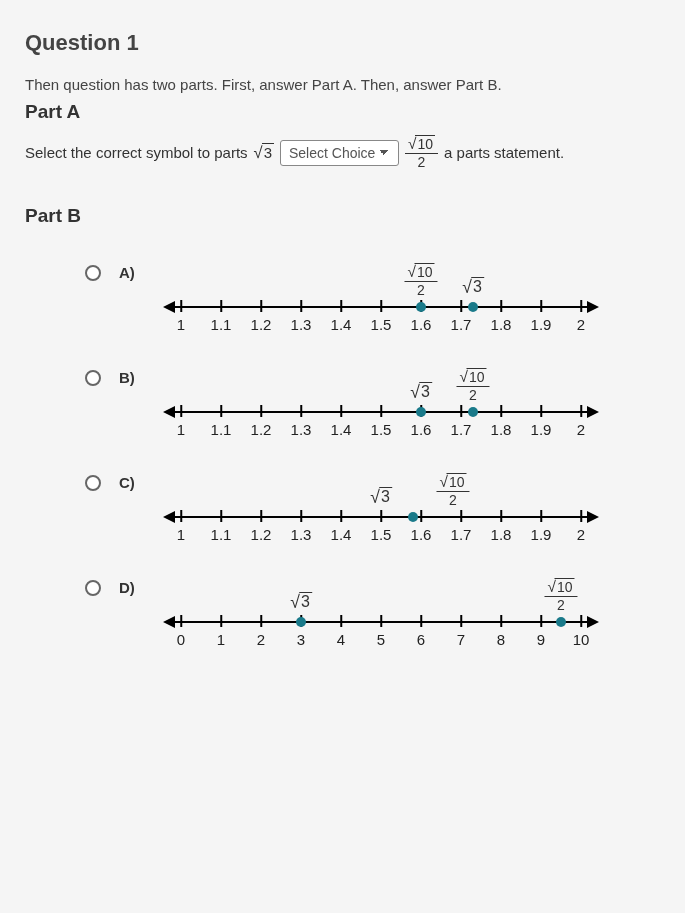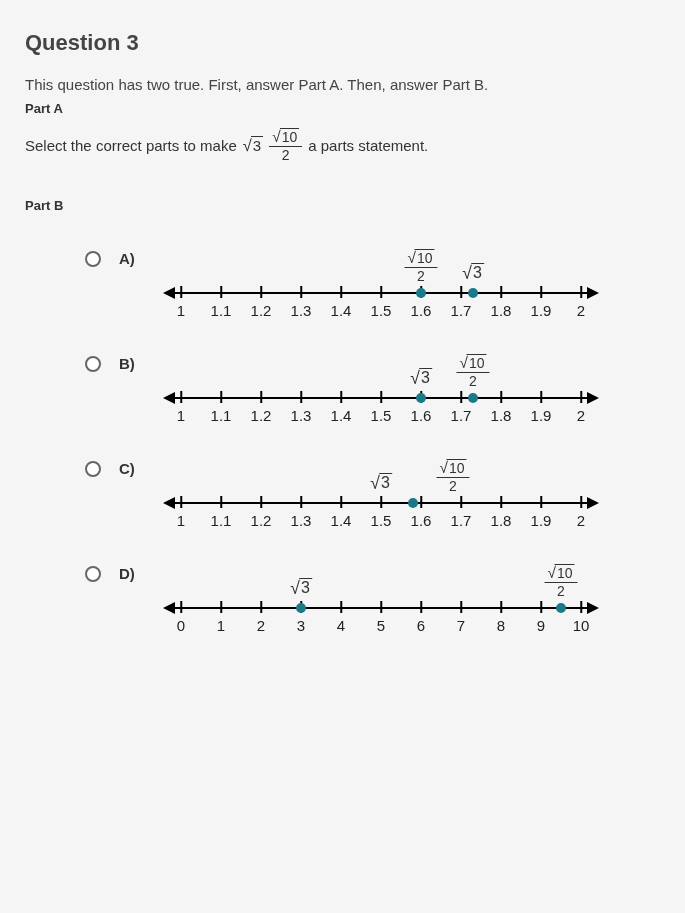--- a/index.html
+++ b/index.html
@@ -10,21 +10,21 @@
       width: 685px;
       color: #333;
     }
     .question-title {
       font-size: 22px;
       font-weight: bold;
       color: #444;
       margin-bottom: 20px;
     }
     .instruction { font-size: 15px; color: #444; margin-bottom: 8px; }
-    .part-label { font-size: 13px; font-weight: bold; color: #333; margin: 4px 0 12px 0; }
+    .part-label { font-size: 19px; font-weight: bold; color: #333; margin: 4px 0 12px 0; }
     .part-a-row { display: flex; align-items: center; flex-wrap: wrap; gap: 6px; font-size: 15px; color: #333; }
     .sqrt { display: inline-flex; align-items: flex-start; }
     .sqrt::before { content: "√"; font-size: 1.1em; margin-right: -1px; }
     .sqrt .radicand { border-top: 1.5px solid #333; padding: 0 2px; }
     .frac { display: inline-flex; flex-direction: column; align-items: center; vertical-align: middle; font-size: 14px; }
     .frac .num { border-bottom: 1.5px solid #333; padding: 0 3px; }
     .frac .den { padding: 0 3px; }
     .select-choice {
       border: 1.5px solid #888;
       border-radius: 3px;
@@ -62,30 +62,33 @@
     .axis::after { right: -8px; border-left: 12px solid #000; }
     .ticks { position: absolute; left: 20px; right: 20px; top: 38px; height: 14px; }
     .tick { position: absolute; width: 1.5px; height: 12px; background: #000; transform: translateX(-50%); }
     .dot { position: absolute; width: 10px; height: 10px; background: #1a7a8a; border-radius: 50%; transform: translate(-50%, -50%); top: 45px; left: 0;}
     .tick-labels { position: absolute; left: 20px; right: 20px; top: 54px; }
     .tick-label { position: absolute; transform: translateX(-50%); font-size: 15px; color: #222; }
   </style>
 </head>
 <body>
 
-<h2 class="question-title">Question 3</h2>
-
-<p class="instruction">This question has two true. First, answer Part A. Then, answer Part B.</p>
+<h2 class="question-title">Question 1</h2>
+
+<p class="instruction">Then question has two parts. First, answer Part A. Then, answer Part B.</p>
 <p class="part-label">Part A</p>
 
 <div class="part-a-row">
-  <span>Select the correct parts to make</span>
+  <span>Select the correct symbol to parts</span>
   <span class="sqrt">
       <span class="radicand">3</span>
     </span>
+  <select class="select-choice">
+    <option>Select Choice</option>
+  </select>
   <span class="frac">
     <span class="num"><span class="sqrt">
           <span class="radicand">10</span>
         </span></span>
     <span class="den">2</span>
   </span>
   <span>a parts statement.</span>
 </div>
 
 <div class="part-b">

